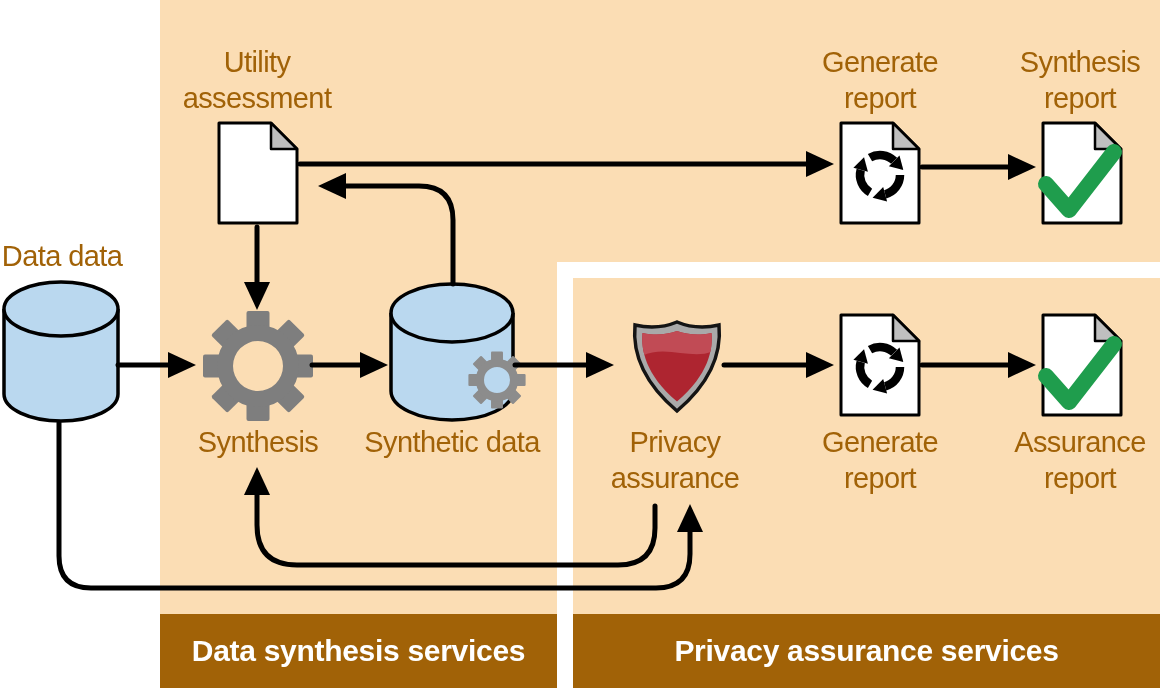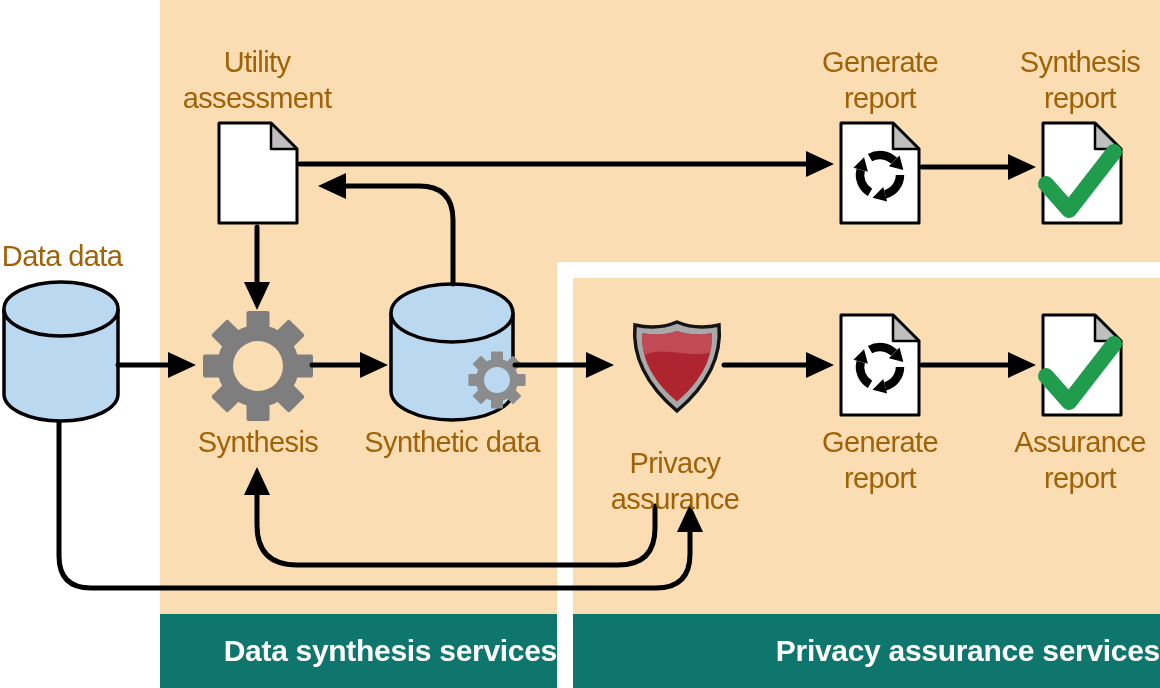--- a/index.html
+++ b/index.html
@@ -1,21 +1,21 @@
 <!DOCTYPE html>
 <html><head>
 <meta charset="utf-8">
 <style>
   html,body{margin:0;padding:0;background:#ffffff;}
   #canvas{
     position:relative;width:1160px;height:688px;overflow:hidden;background:#ffffff;
     font-family:"Liberation Sans","DejaVu Sans",sans-serif;
   }
   .panel{position:absolute;background:#FBDDB4;}
-  .bar{position:absolute;background:#0f766e;display:flex;align-items:center;justify-content:flex-end;}
+  .bar{position:absolute;background:#a16207;display:flex;align-items:center;justify-content:center;}
   .bar-label{color:#ffffff;font-size:30px;font-weight:bold;letter-spacing:-0.3px;}
   .node-label{
     position:absolute;color:#a16207;font-size:29px;line-height:36px;
     text-align:center;letter-spacing:-0.6px;font-weight:500;
   }
   svg.layer{position:absolute;left:0;top:0;}
   .arrow{stroke:#000;stroke-width:5;fill:none;stroke-linecap:round;}
   .head{fill:#000;stroke:none;}
   .doc{fill:#ffffff;stroke:#000;stroke-width:3;stroke-linejoin:round;}
   .fold{fill:#BFBFBF;stroke:#000;stroke-width:2.5;stroke-linejoin:round;}
@@ -177,17 +177,17 @@
         <polygon class="head" points="690,504 677,532 703,532"></polygon>
     </g>
   </svg>
 
   <div class="node-label" style="left:0;top:238px;width:124px;">Data data</div>
   <div class="node-label" style="left:167px;top:44px;width:180px;">Utility assessment</div>
   <div class="node-label" style="left:790px;top:44px;width:180px;">Generate report</div>
   <div class="node-label" style="left:990px;top:44px;width:180px;">Synthesis report</div>
   <div class="node-label" style="left:362px;top:424px;width:180px;">Synthetic data</div>
   <div class="node-label" style="left:168px;top:424px;width:180px;">Synthesis</div>
-  <div class="node-label" style="left:577px;top:424px;width:196px;margin-top:21px;">Privacy assurance</div>
+  <div class="node-label" style="left:577px;top:424px;width:196px;">Privacy assurance</div>
   <div class="node-label" style="left:790px;top:424px;width:180px;">Generate report</div>
   <div class="node-label" style="left:985px;top:424px;width:190px;">Assurance report</div>
 
 </div>
 
 </body></html>

